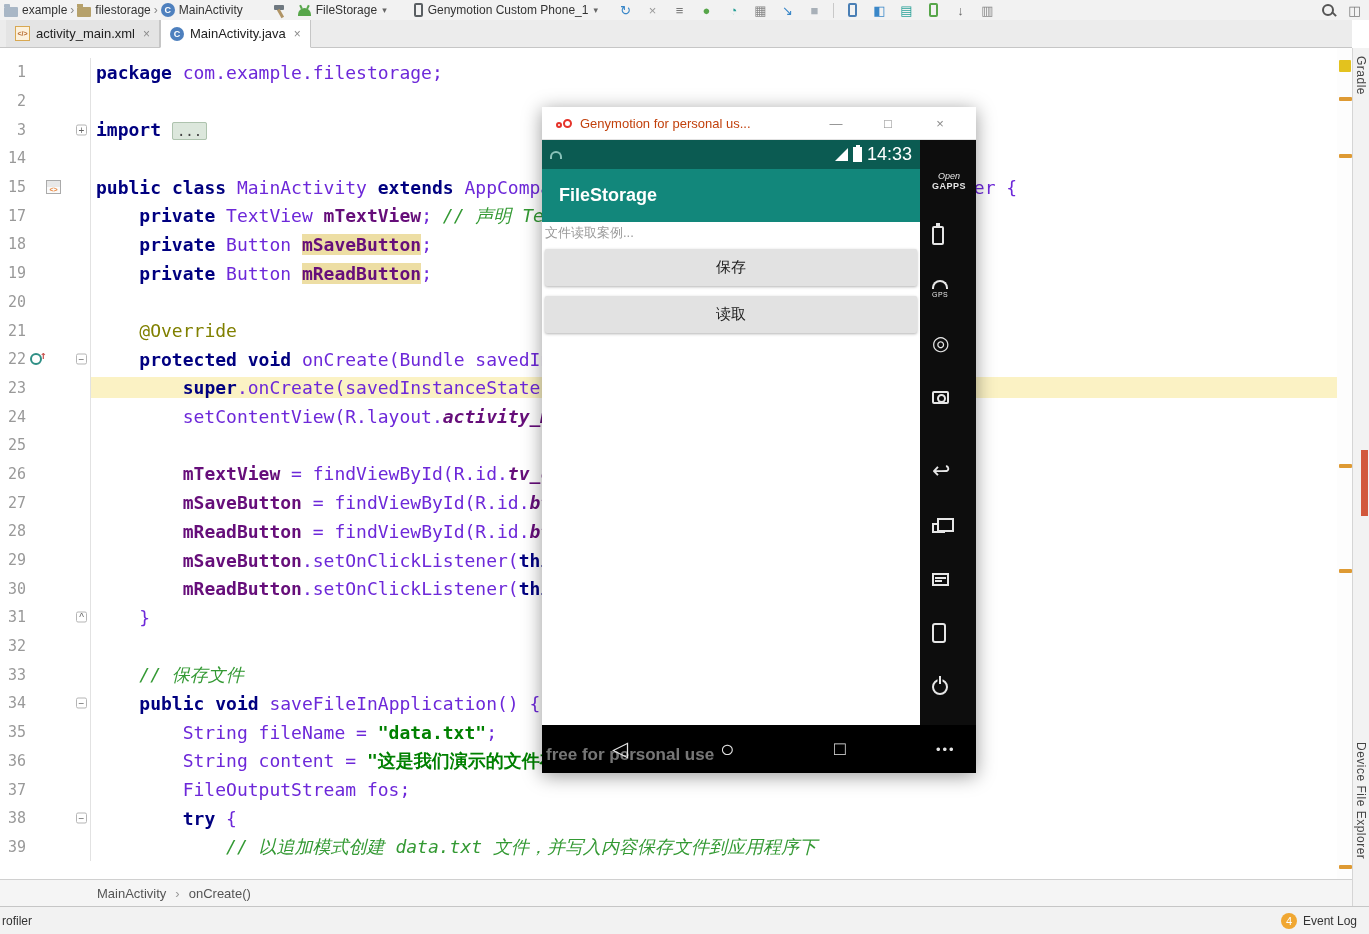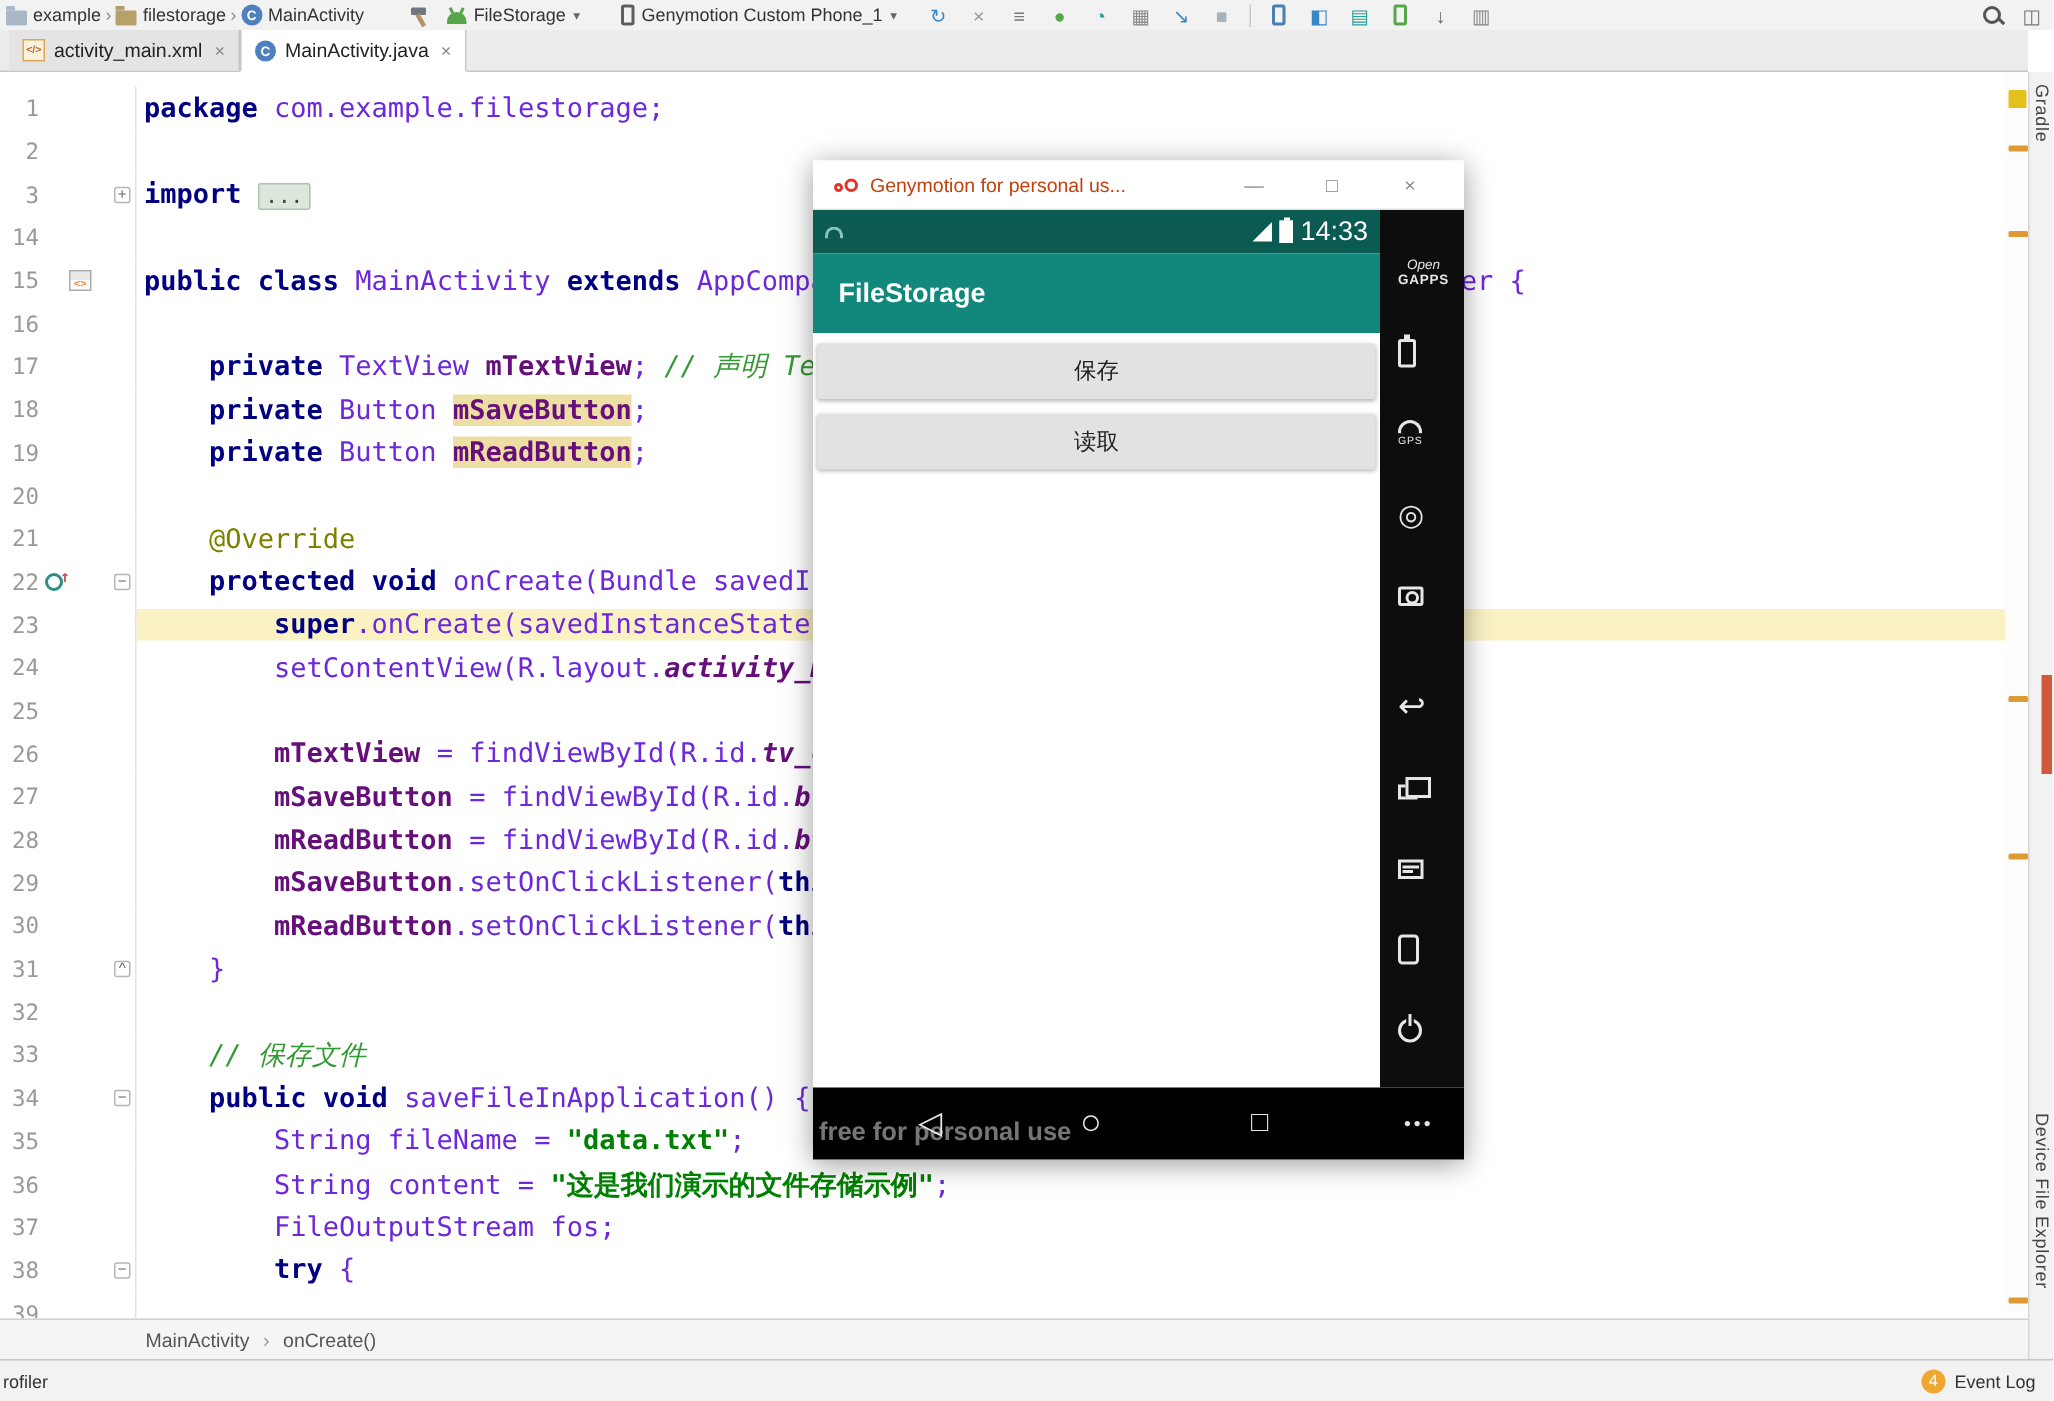--- a/index.html
+++ b/index.html
@@ -223,21 +223,20 @@
     <span class="close">×</span>
   </div>
 </div>
 
 <div id="editor">
     <div class="cl"><span class="ln">1</span><span class="gi"></span><span class="fo"></span><span class="ctext"><span class="t-k">package</span><span class="t-p"> com.example.filestorage;</span></span></div>
     <div class="cl"><span class="ln">2</span><span class="gi"></span><span class="fo"></span><span class="ctext"></span></div>
     <div class="cl"><span class="ln">3</span><span class="gi"></span><span class="fo"><span class="fm">+</span></span><span class="ctext"><span class="t-k">import</span><span class="t-p"> </span><span class="t-fd">...</span></span></div>
     <div class="cl"><span class="ln">14</span><span class="gi"></span><span class="fo"></span><span class="ctext"></span></div>
     <div class="cl"><span class="ln">15</span><span class="gi"><span class="gic-impl"></span></span><span class="fo"></span><span class="ctext"><span class="t-k">public</span><span class="t-p"> </span><span class="t-k">class</span><span class="t-p"> MainActivity </span><span class="t-k">extends</span><span class="t-p"> AppCompatActivity </span><span class="t-k">implements</span><span class="t-p"> View.OnClickListener {</span></span></div>
-    <div class="cl"><span class="ln">16</span><span class="gi"></span><span class="fo"></span><span class="ctext"></span></div>
     <div class="cl"><span class="ln">17</span><span class="gi"></span><span class="fo"></span><span class="ctext"><span class="t-p">    </span><span class="t-k">private</span><span class="t-p"> TextView </span><span class="t-f">mTextView</span><span class="t-p">; </span><span class="t-c">// 声明 TextView</span></span></div>
     <div class="cl"><span class="ln">18</span><span class="gi"></span><span class="fo"></span><span class="ctext"><span class="t-p">    </span><span class="t-k">private</span><span class="t-p"> Button </span><span class="t-fh">mSaveButton</span><span class="t-p">;</span></span></div>
     <div class="cl"><span class="ln">19</span><span class="gi"></span><span class="fo"></span><span class="ctext"><span class="t-p">    </span><span class="t-k">private</span><span class="t-p"> Button </span><span class="t-fh">mReadButton</span><span class="t-p">;</span></span></div>
     <div class="cl"><span class="ln">20</span><span class="gi"></span><span class="fo"></span><span class="ctext"></span></div>
     <div class="cl"><span class="ln">21</span><span class="gi"></span><span class="fo"></span><span class="ctext"><span class="t-p">    </span><span class="t-a">@Override</span></span></div>
     <div class="cl"><span class="ln">22</span><span class="gi"><span class="gic-override"></span></span><span class="fo"><span class="fm">−</span></span><span class="ctext"><span class="t-p">    </span><span class="t-k">protected</span><span class="t-p"> </span><span class="t-k">void</span><span class="t-p"> onCreate(Bundle savedInstanceState) {</span></span></div>
     <div class="cl cur"><span class="ln">23</span><span class="gi"></span><span class="fo"></span><span class="ctext"><span class="t-p">        </span><span class="t-k">super</span><span class="t-p">.onCreate(savedInstanceState);</span></span></div>
     <div class="cl"><span class="ln">24</span><span class="gi"></span><span class="fo"></span><span class="ctext"><span class="t-p">        setContentView(R.layout.</span><span class="t-it">activity_main</span><span class="t-p">);</span></span></div>
     <div class="cl"><span class="ln">25</span><span class="gi"></span><span class="fo"></span><span class="ctext"></span></div>
     <div class="cl"><span class="ln">26</span><span class="gi"></span><span class="fo"></span><span class="ctext"><span class="t-p">        </span><span class="t-f">mTextView</span><span class="t-p"> = findViewById(R.id.</span><span class="t-it">tv_content</span><span class="t-p">);</span></span></div>
@@ -246,21 +245,21 @@
     <div class="cl"><span class="ln">29</span><span class="gi"></span><span class="fo"></span><span class="ctext"><span class="t-p">        </span><span class="t-f">mSaveButton</span><span class="t-p">.setOnClickListener(</span><span class="t-k">this</span><span class="t-p">);</span></span></div>
     <div class="cl"><span class="ln">30</span><span class="gi"></span><span class="fo"></span><span class="ctext"><span class="t-p">        </span><span class="t-f">mReadButton</span><span class="t-p">.setOnClickListener(</span><span class="t-k">this</span><span class="t-p">);</span></span></div>
     <div class="cl"><span class="ln">31</span><span class="gi"></span><span class="fo"><span class="fm">^</span></span><span class="ctext"><span class="t-p">    }</span></span></div>
     <div class="cl"><span class="ln">32</span><span class="gi"></span><span class="fo"></span><span class="ctext"></span></div>
     <div class="cl"><span class="ln">33</span><span class="gi"></span><span class="fo"></span><span class="ctext"><span class="t-p">    </span><span class="t-c">// 保存文件</span></span></div>
     <div class="cl"><span class="ln">34</span><span class="gi"></span><span class="fo"><span class="fm">−</span></span><span class="ctext"><span class="t-p">    </span><span class="t-k">public</span><span class="t-p"> </span><span class="t-k">void</span><span class="t-p"> saveFileInApplication() {</span></span></div>
     <div class="cl"><span class="ln">35</span><span class="gi"></span><span class="fo"></span><span class="ctext"><span class="t-p">        String fileName = </span><span class="t-s">"data.txt"</span><span class="t-p">;</span></span></div>
     <div class="cl"><span class="ln">36</span><span class="gi"></span><span class="fo"></span><span class="ctext"><span class="t-p">        String content = </span><span class="t-s">"这是我们演示的文件存储示例"</span><span class="t-p">;</span></span></div>
     <div class="cl"><span class="ln">37</span><span class="gi"></span><span class="fo"></span><span class="ctext"><span class="t-p">        FileOutputStream fos;</span></span></div>
     <div class="cl"><span class="ln">38</span><span class="gi"></span><span class="fo"><span class="fm">−</span></span><span class="ctext"><span class="t-p">        </span><span class="t-k">try</span><span class="t-p"> {</span></span></div>
-    <div class="cl"><span class="ln">39</span><span class="gi"></span><span class="fo"></span><span class="ctext"><span class="t-p">            </span></span></div>
+    <div class="cl"><span class="ln">39</span><span class="gi"></span><span class="fo"></span><span class="ctext"><span class="t-p">            </span><span class="t-c">// 以追加模式创建 data.txt 文件，并写入内容保存文件到应用程序下</span></span></div>
   </div>
 <div id="markerbar">
     <span class="mark" style="top: 12px; height: 12px; width: 12px; background: rgb(227, 194, 30);"></span>
     <span class="mark" style="top: 49px; height: 4px; width: 13px; background: rgb(222, 154, 51);"></span>
     <span class="mark" style="top: 106px; height: 4px; width: 13px; background: rgb(222, 154, 51);"></span>
     <span class="mark" style="top: 416px; height: 4px; width: 13px; background: rgb(222, 154, 51);"></span>
     <span class="mark" style="top: 521px; height: 4px; width: 13px; background: rgb(222, 154, 51);"></span>
     <span class="mark" style="top: 817px; height: 4px; width: 13px; background: rgb(222, 154, 51);"></span>
   </div>
 
@@ -298,20 +297,21 @@
     <div id="a-status">
       <span class="wifi-q"></span>
       <span class="spacer"></span>
       <span class="sig"></span>
       <span class="bat"></span>
       <span class="time">14:33</span>
     </div>
     <div id="a-appbar">
       <span class="t">FileStorage</span>
     </div>
+    <div id="a-hint">文件读取案例...</div>
     <div class="a-btn">保存</div>
     <div class="a-btn" style="margin-top:10px;">读取</div>
   </div>
   <div id="gside">
       <div class="sb-item sb-gapps">
         <div class="gap1">Open</div>
         <div class="gap2">GAPPS</div>
       </div>
       <div class="sb-item sb-battery">
         <span class="sbx-battery"></span>

